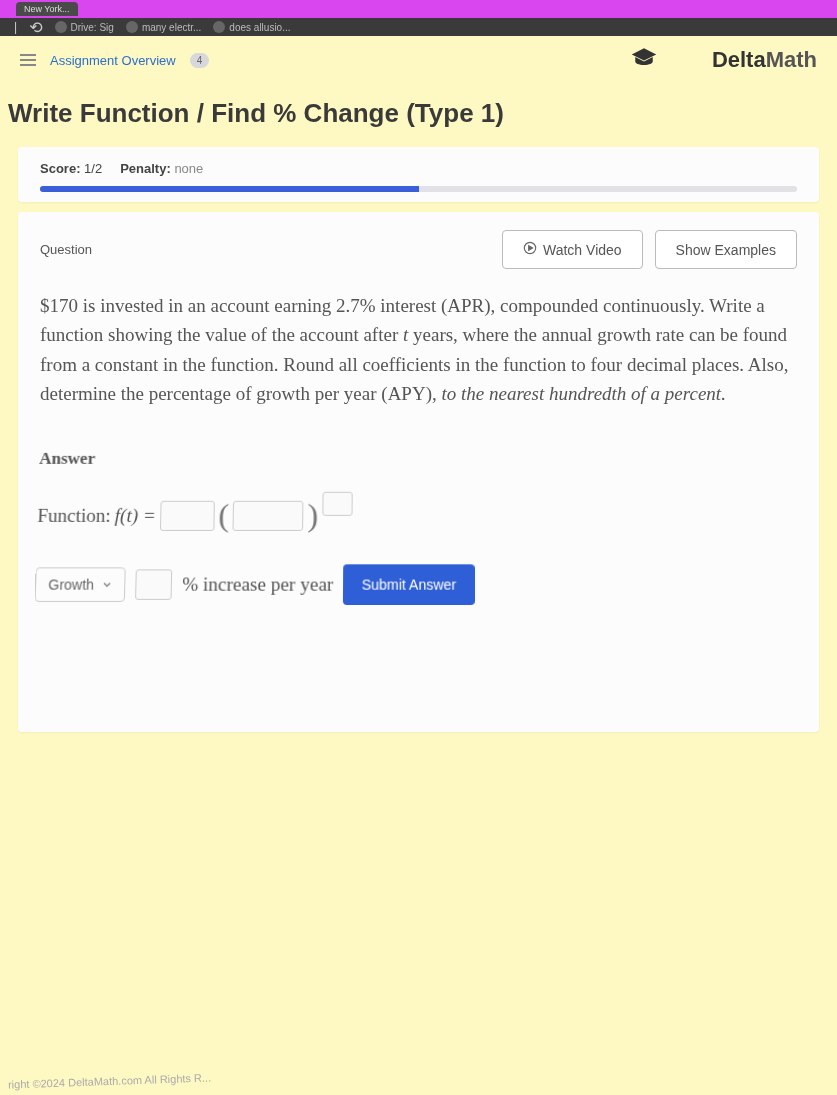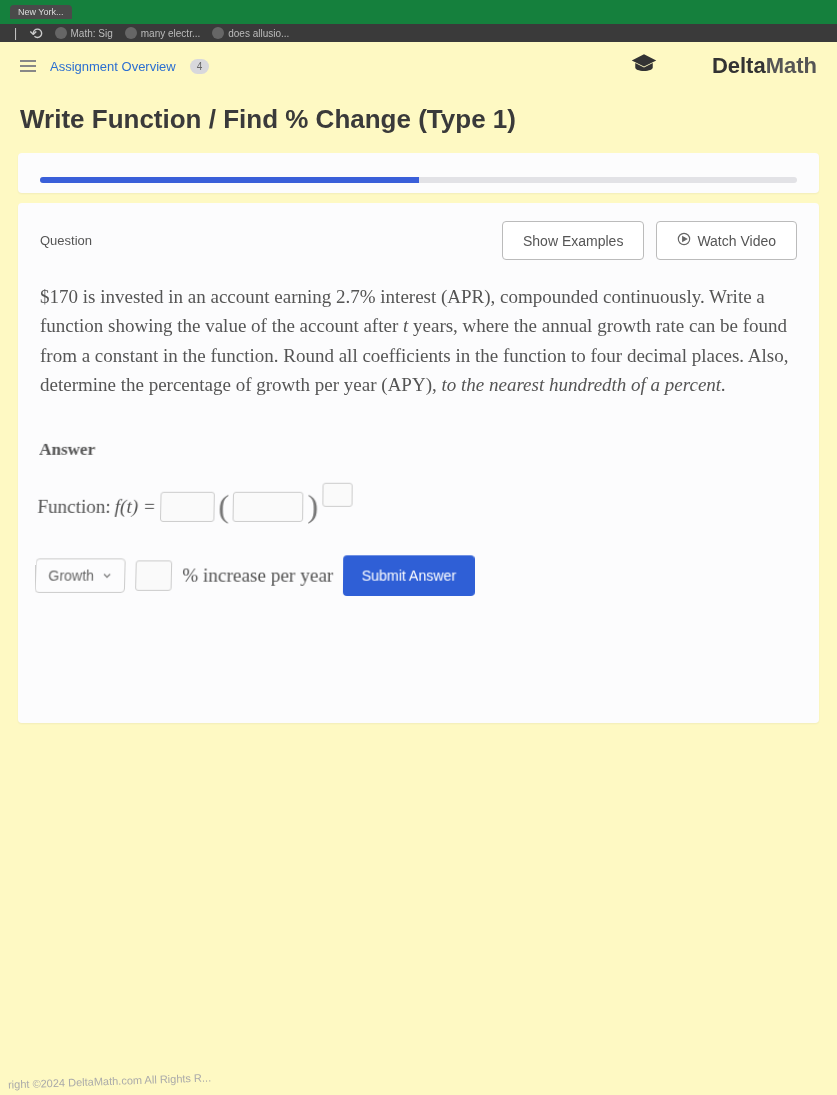--- a/index.html
+++ b/index.html
@@ -1,39 +1,39 @@
 <!DOCTYPE html>
 <html><head>
 <meta charset="utf-8">
 <style>
   * { box-sizing: border-box; margin: 0; padding: 0; }
   body { font-family: -apple-system, BlinkMacSystemFont, 'Segoe UI', Arial, sans-serif; background: #dedee2; width: 837px; height: 1095px; overflow: hidden; position: relative; }
   
-  .browser-tabs { background: #15803d; height: 24px; display: flex; align-items: center; padding: 0 10px; gap: 8px; overflow: hidden; }
+  .browser-tabs { background: #d946ef; height: 18px; display: flex; align-items: center; padding: 0 16px; gap: 8px; overflow: hidden; }
   .tab { background: #3a3a3a; color: #aaa; font-size: 9px; padding: 2px 8px; border-radius: 4px 4px 0 0; white-space: nowrap; }
   .tab.active { background: #4a4a4a; color: #ddd; }
   
   .bookmarks { background: #3a3a3a; height: 18px; display: flex; align-items: center; padding: 0 14px; gap: 12px; }
   .bookmark { color: #bbb; font-size: 10px; display: flex; align-items: center; gap: 4px; }
   .bookmark-icon { width: 12px; height: 12px; background: #666; border-radius: 50%; display: inline-block; }
   
   .page { background: #fef9c3; min-height: 1063px; }
   
   .topnav { display: flex; align-items: center; justify-content: space-between; padding: 10px 20px 6px 20px; }
   .topnav-left { display: flex; align-items: center; gap: 14px; }
   .hamburger { display: flex; flex-direction: column; gap: 3px; cursor: pointer; }
   .hamburger span { width: 16px; height: 2px; background: #888; }
   .overview-link { color: #2c6fd1; font-size: 13px; font-weight: 500; }
   .badge { background: #d8d8dc; color: #666; font-size: 10px; padding: 2px 7px; border-radius: 10px; }
   .brand { display: flex; align-items: center; gap: 6px; font-size: 22px; color: #333; }
   .brand .cap-icon svg { width: 28px; height: 22px; }
   .brand b { font-weight: 700; margin-left: 48px; }
   .brand span.light { font-weight: 700; color: #555; }
   
-  .title-row { padding: 18px 20px 8px 20px; }
+  .title-row { padding: 18px 20px 8px 8px; }
   .title-row h1 { font-size: 26px; font-weight: 700; color: #3a3a3a; }
   
   .card { background: #fcfcfd; border-radius: 4px; margin: 10px 18px; box-shadow: 0 1px 2px rgba(0,0,0,0.05); padding: 18px 22px; }
   .card.score-card { padding: 14px 22px 10px 22px; }
   .score-line { font-size: 13px; color: #444; display: flex; gap: 18px; }
   .score-line b { font-weight: 600; }
   .score-line .penalty-val { color: #888; font-weight: 400; }
   .progress { height: 6px; background: #e2e2e6; border-radius: 3px; margin-top: 10px; overflow: hidden; }
   .progress-fill { height: 100%; background: #3a5fd9; width: 50%; }
   
@@ -72,21 +72,21 @@
   <div class="tab active">
     <span>New York...</span>
   </div>
 </div>
 
 <div class="bookmarks">
   <span style="color:#ccc;font-size:12px;">|</span>
   <span style="color:#ccc;">⟲</span>
   <div class="bookmark">
     <span class="bookmark-icon"></span>
-    <span>Math: Sig</span>
+    <span>Drive: Sig</span>
   </div>
   <div class="bookmark">
     <span class="bookmark-icon"></span>
     <span>many electr...</span>
   </div>
   <div class="bookmark">
     <span class="bookmark-icon"></span>
     <span>does allusio...</span>
   </div>
 </div>
@@ -110,40 +110,44 @@
       </span>
       <span><b>Delta</b><span class="light">Math</span></span>
     </div>
   </div>
 
   <div class="title-row">
     <h1>Write Function / Find % Change (Type 1)</h1>
   </div>
 
   <div class="card score-card">
+    <div class="score-line">
+      <span><b>Score:</b> <span>1/2</span></span>
+      <span><b>Penalty:</b> <span class="penalty-val">none</span></span>
+    </div>
     <div class="progress">
       <div class="progress-fill" style="width: 50%;"></div>
     </div>
   </div>
 
   <div class="card question-card">
     <div class="q-header">
       <div class="q-label">Question</div>
       <div class="q-buttons">
         <button class="outline-btn">
-          <span>Show Examples</span>
-        </button>
-        <button class="outline-btn">
           <span class="play-icon">
             <svg viewBox="0 0 16 16" fill="none" stroke="#666" stroke-width="1.3">
                 <circle cx="8" cy="8" r="6.5"></circle>
                 <path d="M6.5 5.5 L11 8 L6.5 10.5 Z" fill="#666"></path>
               </svg>
           </span>
           <span>Watch Video</span>
+        </button>
+        <button class="outline-btn">
+          <span>Show Examples</span>
         </button>
       </div>
     </div>
 
     <div class="q-text">
       <span>$170 is invested in an account earning 2.7% interest (APR), compounded continuously. Write a function showing the value of the account after </span><i>t</i><span> years, where the annual growth rate can be found from a constant in the function. Round all coefficients in the function to four decimal places. Also, determine the percentage of growth per year (APY), </span><i>to the nearest hundredth of a percent.</i>
     </div>
 
     <div class="answer-section">
       <div class="answer-label">Answer</div>

